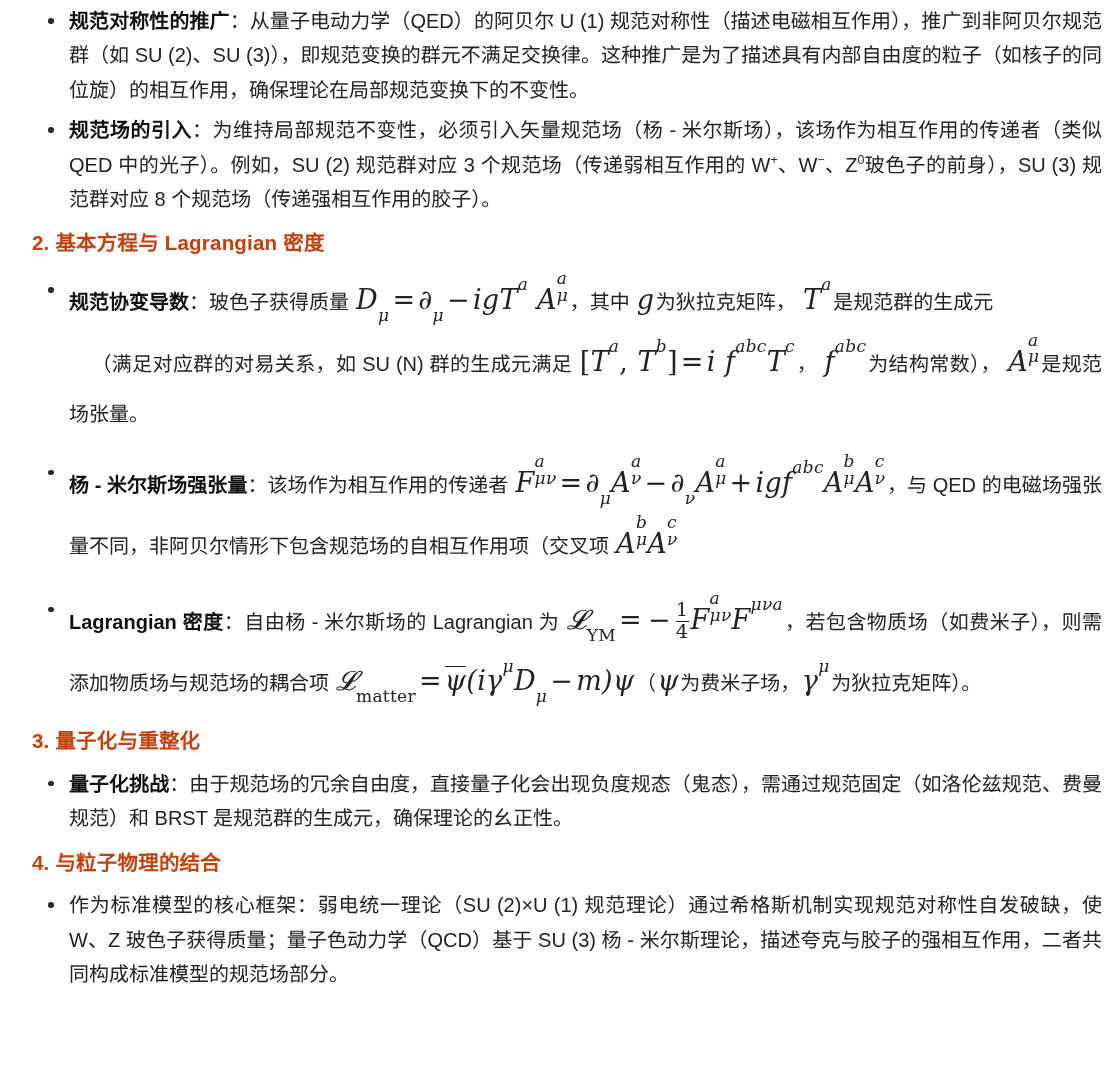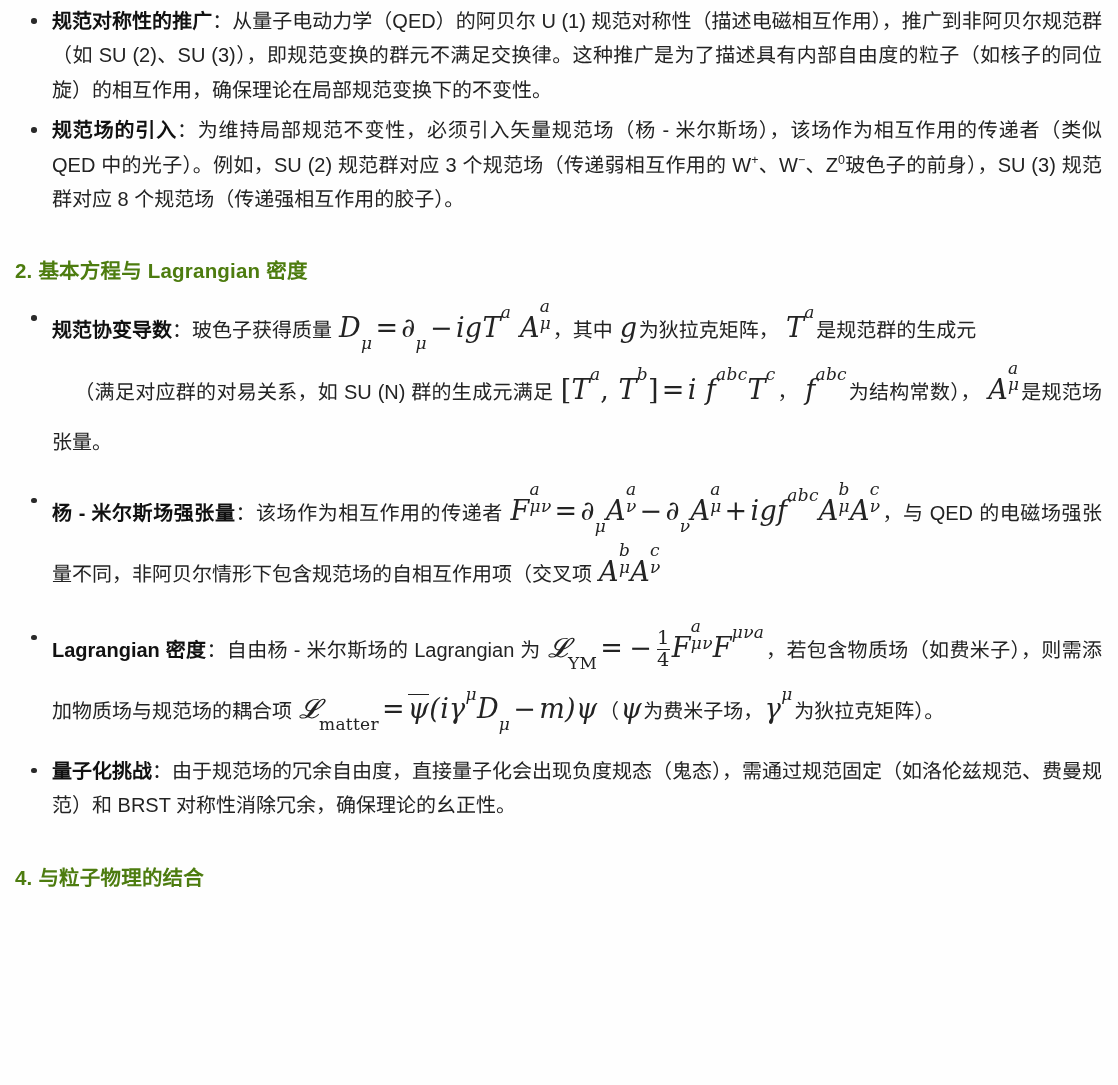--- a/index.html
+++ b/index.html
@@ -12,32 +12,32 @@
     width: 1118px;
     min-height: 1085px;
     font-family: "Liberation Sans", "DejaVu Sans", sans-serif;
     color: #1a1a1a;
     -webkit-font-smoothing: antialiased;
   }
   .page {
     width: 1118px;
     min-height: 1085px;
     box-sizing: border-box;
-    padding: 4px 16px 6px 7px;
+    padding: 4px 16px 6px 24px;
     background: #fefefe;
     position: relative;
   }
 
   
   .heading {
     font-size: 20.5px;
     font-weight: 700;
-    color: #4d7c0f;
+    color: #c2410c;
     letter-spacing: 0.2px;
-    margin: 40px 0 10px 8px;
+    margin: 12px 0 10px 8px;
     line-height: 1.5;
   }
   .heading .num { font-weight: 700; }
 
   
   ul.bullets {
     list-style: none;
     margin: 0;
     padding: 0;
   }
@@ -157,26 +157,35 @@
       <span class="m">A<span class="sub-sup"><span class="s-up">b</span><span class="s-dn">μ</span></span>A<span class="sub-sup"><span class="s-up">c</span><span class="s-dn">ν</span></span></span>
     </li>
 
     <li class="bullet roomy">
       <span class="lead">Lagrangian 密度</span><span>：</span><span>自由杨 - 米尔斯场的 Lagrangian 为</span>
       <span class="m"><span class="cal">𝓛</span><sub class="up">YM</sub><span class="op">=</span><span class="op">−</span><span class="frac"><span class="nume">1</span><span class="deno">4</span></span>F<span class="sub-sup"><span class="s-up">a</span><span class="s-dn">μν</span></span>F<sup>μνa</sup></span><span>，若包含物质场（如费米子），则需添加物质场与规范场的耦合项</span>
       <span class="m"><span class="cal">𝓛</span><sub class="up">matter</sub><span class="op">=</span><span class="ol">ψ</span>(iγ<sup>μ</sup>D<sub>μ</sub><span class="op">−</span>m)ψ</span><span>（</span><span class="m">ψ</span><span>为费米子场，</span><span class="m">γ<sup>μ</sup></span><span>为狄拉克矩阵）。</span>
     </li>
   </ul>
 
+  <div class="heading">
+    <span class="num">3.</span>
+    <span>量子化与重整化</span>
+  </div>
 
   <ul class="bullets">
     <li class="bullet tight">
-      <span class="lead">量子化挑战</span><span>：</span><span>由于规范场的冗余自由度，直接量子化会出现负度规态（鬼态），需通过规范固定（如洛伦兹规范、费曼规范）和 BRST 对称性消除冗余，确保理论的幺正性。</span>
+      <span class="lead">量子化挑战</span><span>：</span><span>由于规范场的冗余自由度，直接量子化会出现负度规态（鬼态），需通过规范固定（如洛伦兹规范、费曼规范）和 BRST 是规范群的生成元，确保理论的幺正性。</span>
     </li>
   </ul>
 
   <div class="heading">
     <span class="num">4.</span>
     <span>与粒子物理的结合</span>
   </div>
 
+  <ul class="bullets">
+    <li class="bullet tight">
+      <span class="lead-plain">作为标准模型的核心框架</span><span>：</span><span>弱电统一理论（SU (2)×U (1) 规范理论）通过希格斯机制实现规范对称性自发破缺，使 W、Z 玻色子获得质量；量子色动力学（QCD）基于 SU (3) 杨 - 米尔斯理论，描述夸克与胶子的强相互作用，二者共同构成标准模型的规范场部分。</span>
+    </li>
+  </ul>
 
 </div>
 
 </body></html>

